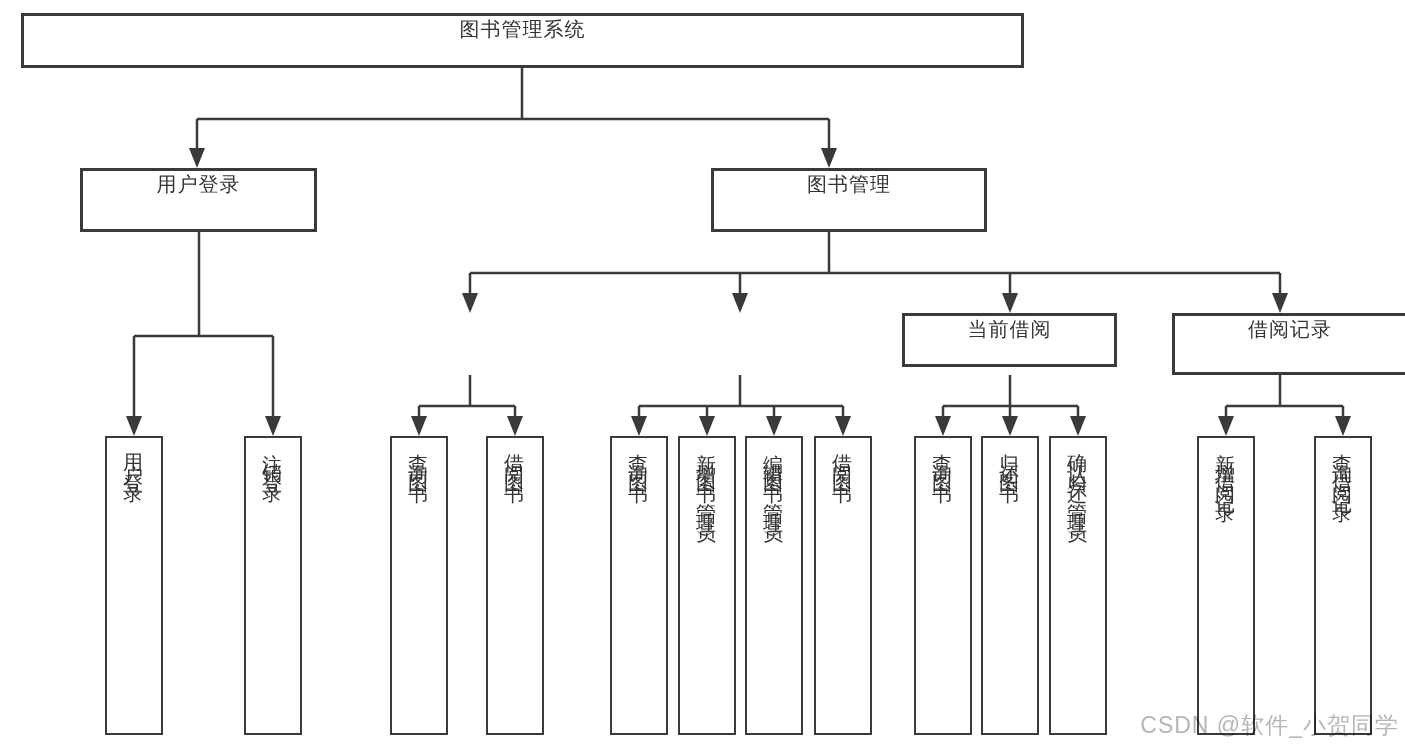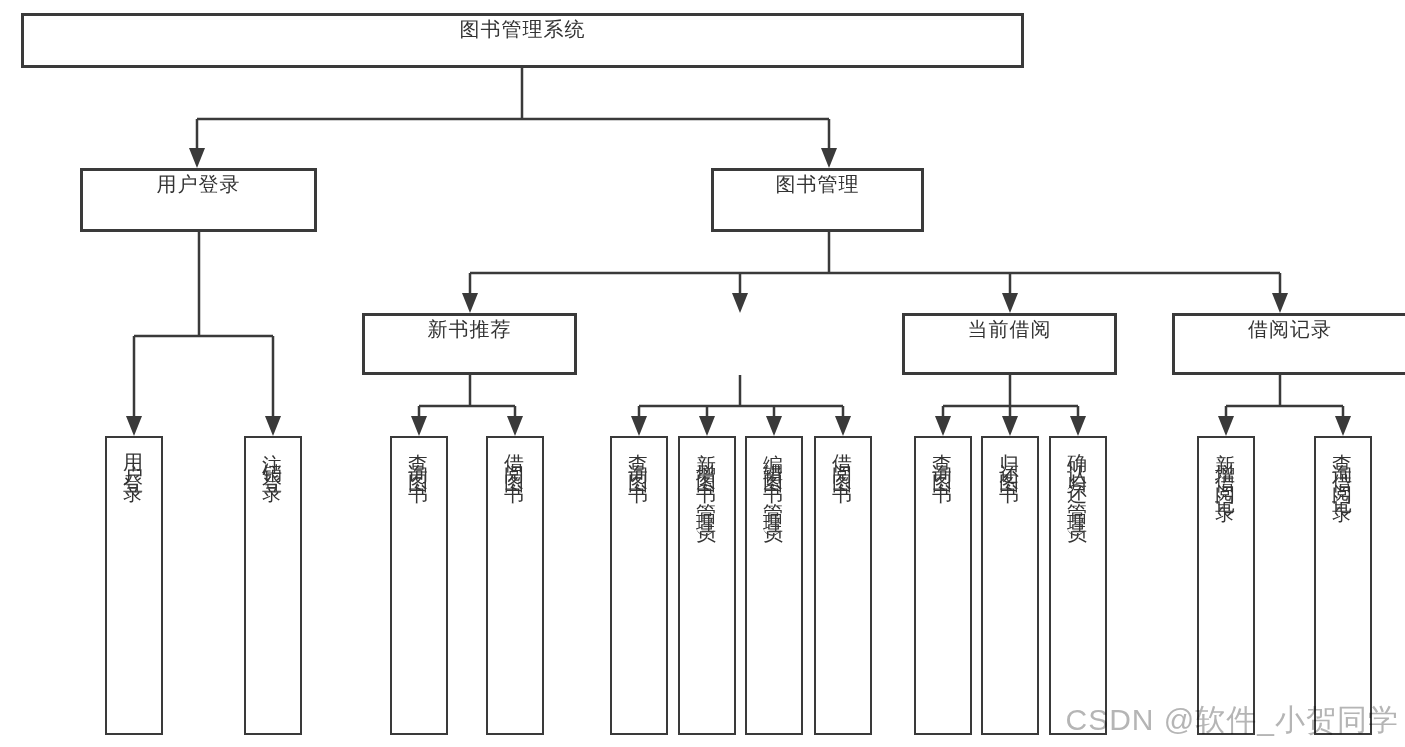--- a/index.html
+++ b/index.html
@@ -27,21 +27,21 @@
     text-orientation:mixed;
     letter-spacing:10px;
     margin-bottom:-10px;
     font-size:20px;
     white-space:nowrap;
   }
   .watermark{
     position:absolute;
     right:6px;bottom:6px;
     z-index:2;
-    font-size:30px;
+    font-size:23px;
     color:#b5b5b5;
     letter-spacing:1px;
     mix-blend-mode:multiply;
   }
 </style>
 </head>
 <body>
 
 <div class="canvas">
 
@@ -77,28 +77,25 @@
     </g>
   </svg>
 
   <div class="node" style="left:21px;top:13px;width:1003px;height:55px;">
     <span>图书管理系统</span>
   </div>
 
   <div class="node" style="left:80px;top:168px;width:237px;height:64px;">
     <span>用户登录</span>
   </div>
-  <div class="node" style="left:711px;top:168px;width:213px;height:64px;">
+  <div class="node" style="left:711px;top:168px;width:276px;height:64px;">
     <span>图书管理</span>
   </div>
 
-  <div class="node" style="left:362px;top:313px;width:215px;height:62px;">
-    <span>新书推荐</span>
-  </div>
-  <div class="node" style="left:902px;top:313px;width:215px;height:62px;">
+  <div class="node" style="left:902px;top:313px;width:215px;height:54px;">
     <span>当前借阅</span>
   </div>
   <div class="node" style="left:1172px;top:313px;width:236px;height:62px;font-family:Liberation Mono, monospace;">
     <span>借阅记录</span>
   </div>
 
   <div class="node leaf" style="left:105px;top:436px;width:58px;height:299px;">
     <span class="vlabel">用户登录</span>
   </div>
   <div class="node leaf" style="left:244px;top:436px;width:58px;height:299px;">

